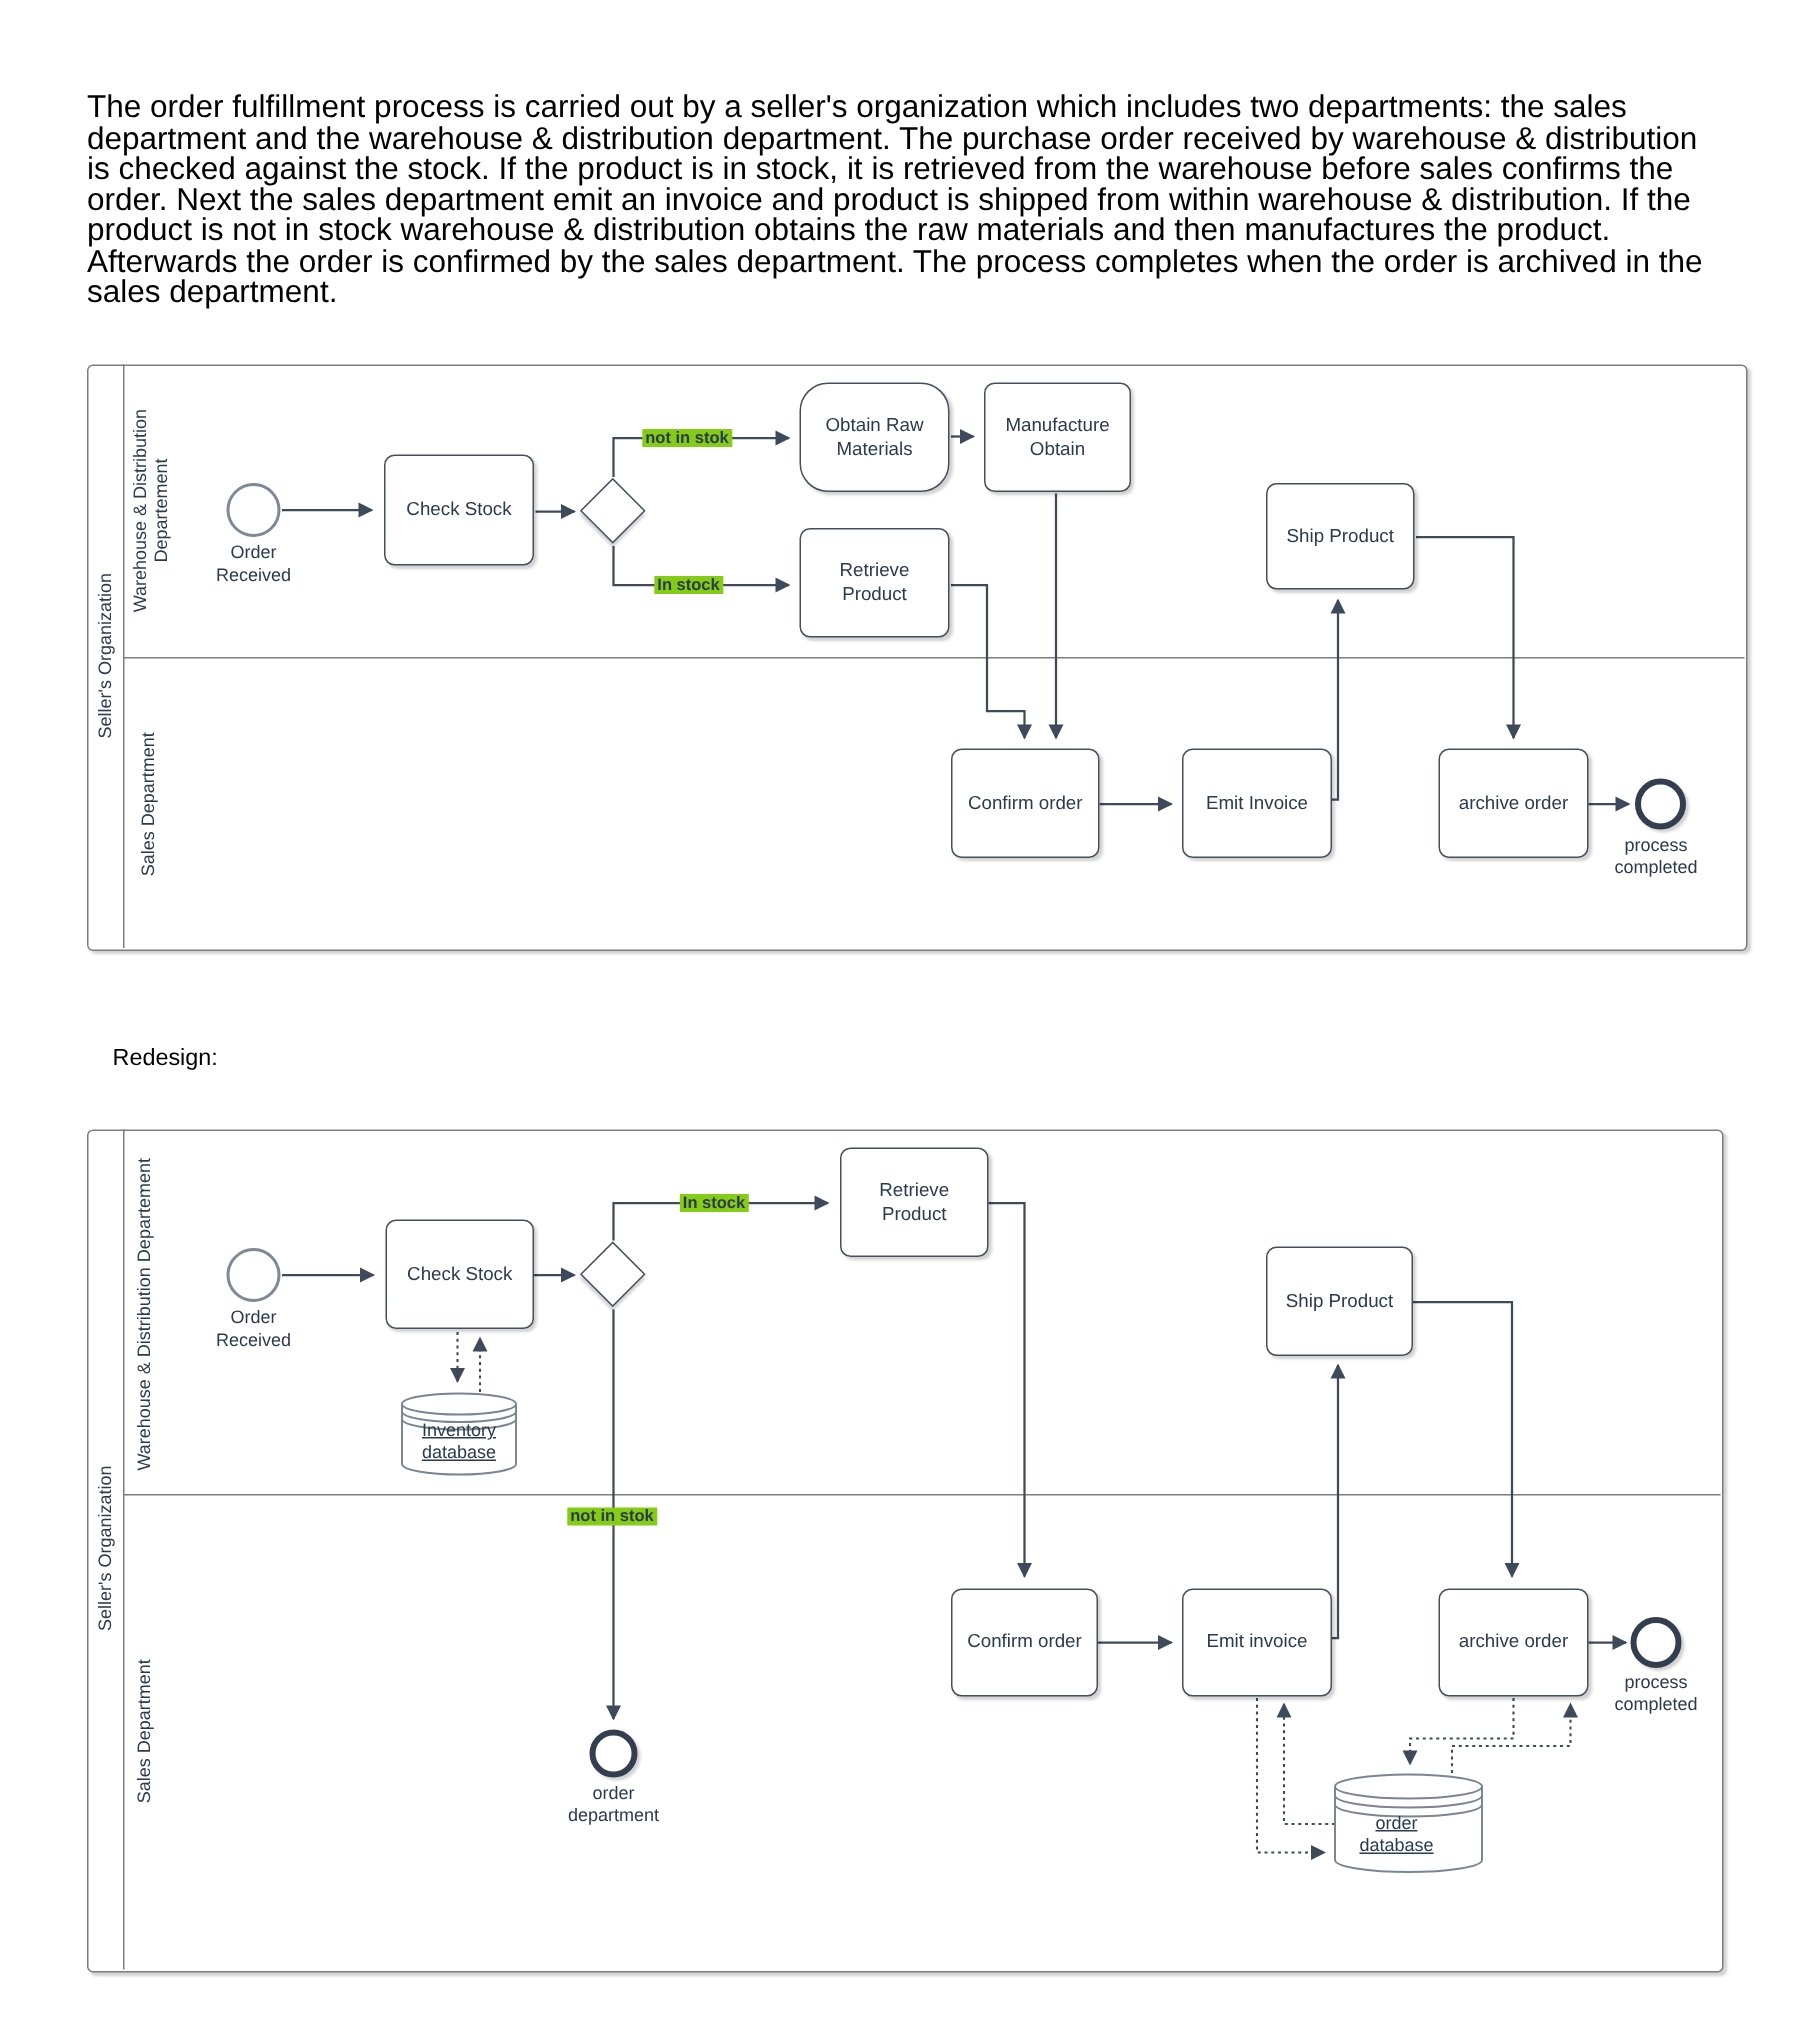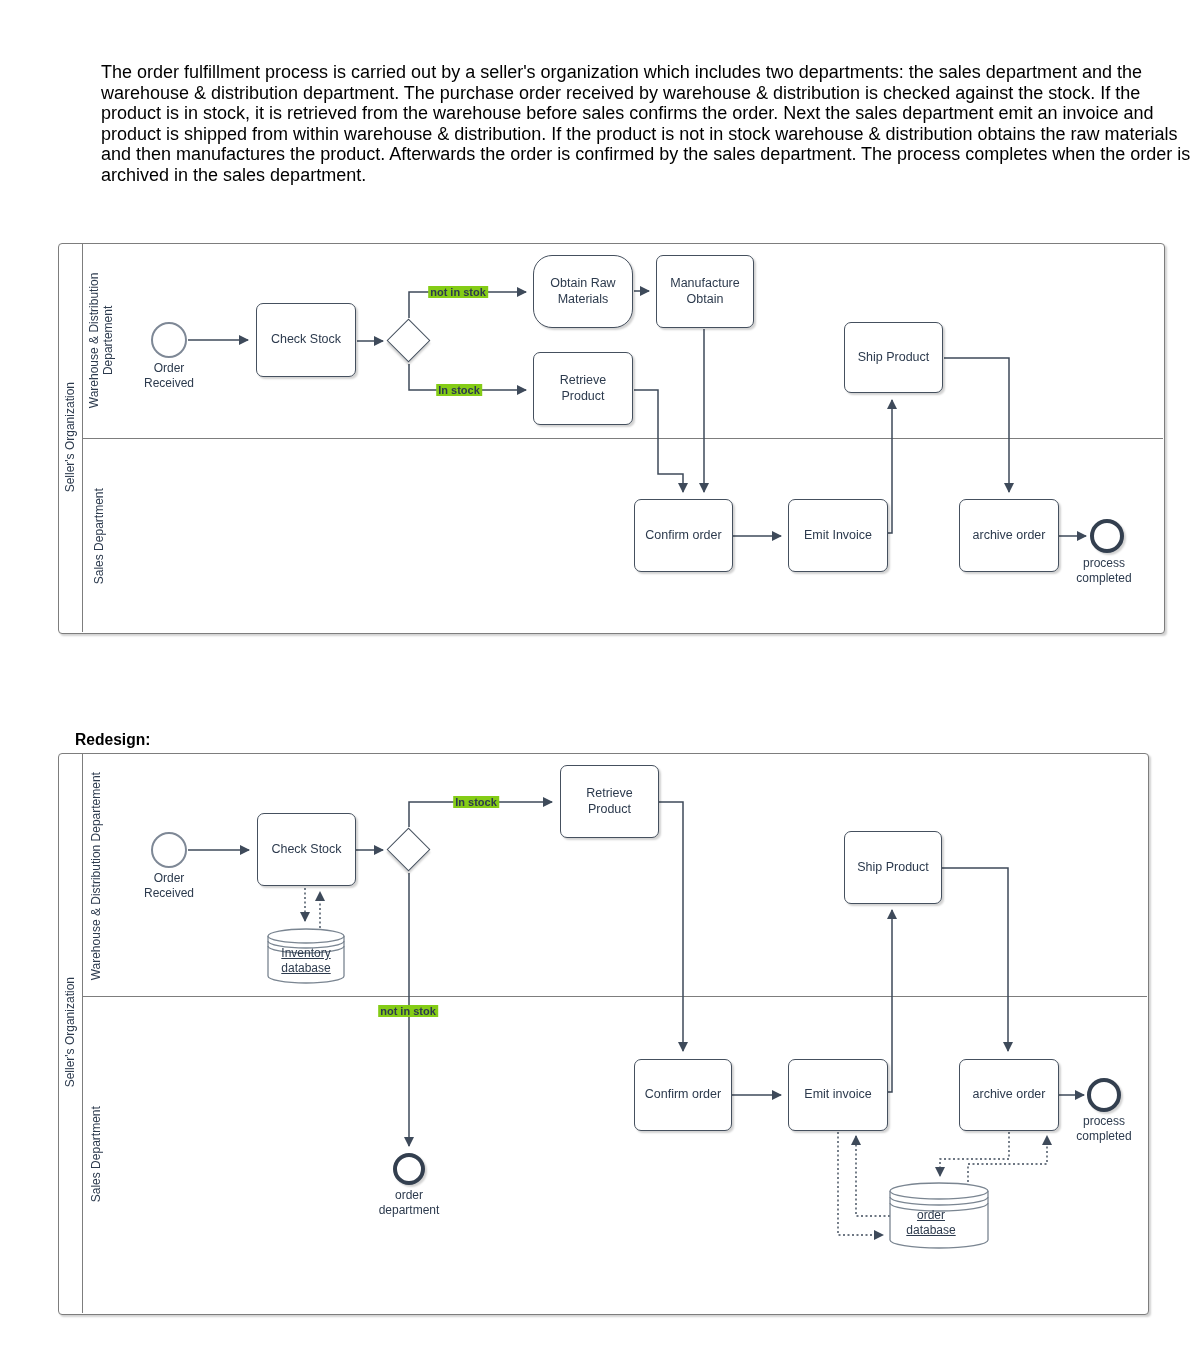--- a/index.html
+++ b/index.html
@@ -1,21 +1,21 @@
 <!DOCTYPE html>
 <html><head>
 <meta charset="utf-8">
 <style>
   html,body{margin:0;padding:0;background:#ffffff;}
   #page{position:relative;width:1200px;height:1354px;background:#ffffff;
         font-family:"Liberation Sans",sans-serif;overflow:hidden;}
 
   .intro{position:absolute;left:58px;top:62px;width:1090px;
-         font-size:18px;line-height:20.5px;color:#000;margin-left:43px;}
-  .redesign{position:absolute;left:75px;top:731px;font-size:15.6px;font-weight:700;color:#000;}
+         font-size:21px;line-height:20.5px;color:#000;}
+  .redesign{position:absolute;left:75px;top:697px;font-size:15.6px;font-weight:400;color:#000;}
 
   .pool{position:absolute;border:1px solid #7d7d7d;border-radius:4px;z-index:1;
         box-shadow:2px 2px 2px rgba(0,0,0,.18);background:#fff;}
   .vline{position:absolute;width:1px;background:#7d7d7d;z-index:1;}
   .hline{position:absolute;height:1px;background:#7d7d7d;z-index:1;}
 
   .rot{position:absolute;transform:rotate(-90deg);text-align:center;
        font-size:12px;color:#2c3a4d;z-index:2;line-height:1.2;}
   .nowrap{white-space:nowrap;}
 

